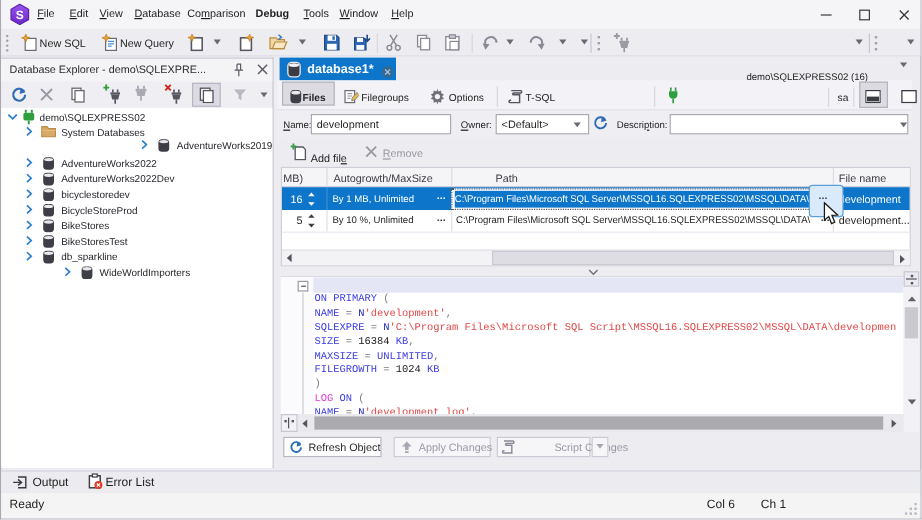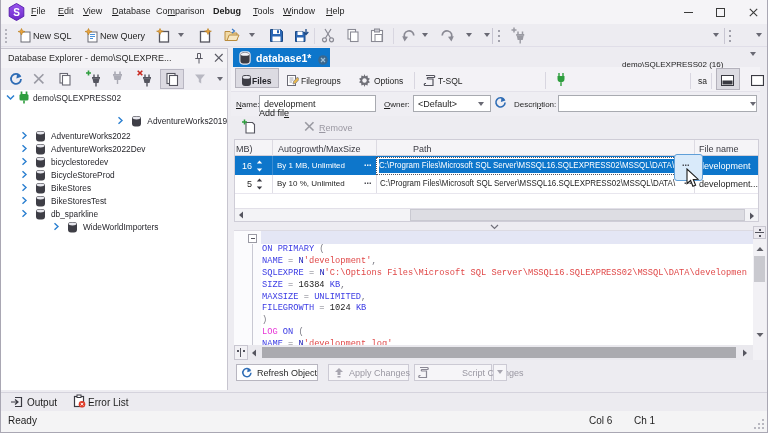--- a/index.html
+++ b/index.html
@@ -210,20 +210,30 @@
 <div id="tree" class="abs" style="left:1px;top:90px;width:226px;height:300px;font-size:8.3px;color:#26262c;">
 <svg class="abs" style="left:5px;top:4px;" width="9" height="7">
       <path d="M1,1.5 L4.5,5 L8,1.5" fill="none" stroke="#2a7fd0" stroke-width="1.5"></path>
     </svg>
 <svg class="abs" style="left:17px;top:1px;" width="12" height="13" viewBox="0 0 12 13">
   <path d="M3.5,0.5 L3.5,3 M8.5,0.5 L8.5,3" stroke="#2e9e3e" stroke-width="1.7"></path>
   <rect x="1.5" y="3" width="9" height="6.5" rx="1.5" fill="#2e9e3e"></rect>
   <path d="M6,9.5 L6,12.5" stroke="#2e9e3e" stroke-width="1.6"></path>
 </svg>
 <div class="abs" style="left:32px;top:2.5px;text-align:center;">demo\SQLEXPRESS02</div>
+<div class="tr" style="top:13px;">
+      <svg class="tw" width="7" height="9">
+        <path d="M1.5,1.2 L5,4.5 L1.5,7.8" fill="none" stroke="#2a7fd0" stroke-width="1.4"></path>
+      </svg>
+      <svg class="ti" width="13" height="11" viewBox="0 0 13 11">
+        <path d="M0.8,10 L0.8,1.5 L5.2,1.5 L6.6,3.2 L12.2,3.2 L12.2,10 Z" fill="#d9a968" stroke="#bb8a44" stroke-width="0.9"></path>
+        <path d="M0.8,4.8 L12.2,4.8" stroke="#e2bd85" stroke-width="0.8"></path>
+      </svg>
+      <span>System Databases</span>
+    </div>
 <div class="tr" style="top:24px;justify-content:flex-end;">
       <svg class="tw" width="7" height="9">
         <path d="M1.5,1.2 L5,4.5 L1.5,7.8" fill="none" stroke="#2a7fd0" stroke-width="1.4"></path>
       </svg>
       <svg class="ti" width="13" height="12" viewBox="0 0 13 12">
         <rect x="2" y="1" width="9" height="10.5" rx="3" fill="#3e3e46"></rect>
         <ellipse cx="6.5" cy="3" rx="3.8" ry="1.4" fill="#e8e8ee"></ellipse>
       </svg>
       <span>AdventureWorks2019</span>
     </div>
@@ -379,21 +389,21 @@
 </svg>
 <div class="abs" style="left:514px;top:100px;font-size:8px;">Descri<u>p</u>tion:</div>
 <div class="abs" style="left:558px;top:95px;width:199px;height:17px;background:#fff;border:1px solid #a8aab0;"></div>
 <div class="darr" style="left:750px;top:102px;"></div>
 
 <div class="abs" style="left:231px;top:116px;width:529px;height:23px;background:#edecf1;"></div>
 <svg class="abs" style="left:242px;top:119px;" width="14" height="15" viewBox="0 0 14 15">
   <path d="M4,3.5 L10.5,3.5 L12.5,5.5 L12.5,14 L4,14 Z" fill="#fff" stroke="#55555f" stroke-width="1.1"></path>
   <path d="M2.5,0.5 L2.5,5.5 M0,3 L5,3" stroke="#2e9e3e" stroke-width="1.5"></path>
 </svg>
-<div class="abs" style="left:259px;top:108px;">Add fil<u>e</u></div>
+<div class="abs" style="left:259px;top:127px;">Add fil<u>e</u></div>
 <svg class="abs" style="left:304px;top:121px;" width="11" height="11">
     <path d="M1.2,1.2 L9.5,9.5 M9.5,1.2 L1.2,9.5" stroke="#9a9aa2" stroke-width="1.6"></path>
   </svg>
 <div class="abs dis" style="left:319px;top:123px;"><u>R</u>emove</div>
 
 <div class="abs" style="left:234px;top:139px;width:525px;height:83px;background:#fff;border:1px solid #cfcdd7;"></div>
 
 <div class="abs" style="left:235px;top:140px;width:523px;height:16px;background:#f5f4f7;border-bottom:1px solid #d0ced8;"></div>
 <div class="abs" style="left:236px;top:144px;color:#3c3c44;">MB)</div>
 <div class="abs" style="left:278px;top:144px;color:#3c3c44;">Autogrowth/MaxSize</div>
@@ -452,21 +462,21 @@
 
 <div class="abs" style="left:234px;top:230px;width:519px;height:1px;background:#dcdae2;"></div>
 <div class="abs" style="left:234px;top:231px;width:519px;height:114px;background:#fff;overflow:hidden;">
   <div class="abs" style="left:0;top:0;width:27px;height:114px;background:#fbfbfd;"></div>
   <div class="abs" style="left:27px;top:0;width:492px;height:12.5px;background:#e4e6f5;"></div>
   <div class="abs" style="left:14px;top:3px;width:9px;height:9px;background:#fff;border:1px solid #9a9aa4;"></div>
   <div class="abs" style="left:16.5px;top:7px;width:4px;height:1px;background:#55555f;"></div>
   <div class="abs" style="left:18px;top:13px;width:1px;height:101px;background:#c9c9d3;"></div>
   <div class="cl" style="top:12.9px;"><span class="kw">ON PRIMARY</span> <span class="gy">(</span></div>
   <div class="cl" style="top:24.8px;"><span class="kw">NAME</span> <span class="gy">=</span> <span class="nn">N</span><span class="str">'development'</span><span class="gy">,</span></div>
-  <div class="cl" style="top:36.7px;"><span class="kw">SQLEXPRE</span> <span class="gy">=</span> <span class="nn">N</span><span class="str">'C:\Options Files\Microsoft SQL Server\MSSQL16.SQLEXPRESS02\MSSQL\DATA\developmen</span></div>
+  <div class="cl" style="top:36.7px;"><span class="kw">SQLEXPRE</span> <span class="gy">=</span> <span class="nn">N</span><span class="str">'C:\Program Files\Microsoft SQL Script\MSSQL16.SQLEXPRESS02\MSSQL\DATA\developmen</span></div>
   <div class="cl" style="top:48.6px;"><span class="kw">SIZE</span> <span class="gy">=</span> <span class="nm">16384</span> <span class="kw">KB</span><span class="gy">,</span></div>
   <div class="cl" style="top:60.5px;"><span class="kw">MAXSIZE</span> <span class="gy">=</span> <span class="kw">UNLIMITED</span><span class="gy">,</span></div>
   <div class="cl" style="top:72.4px;"><span class="kw">FILEGROWTH</span> <span class="gy">=</span> <span class="nm">1024</span> <span class="kw">KB</span></div>
   <div class="cl" style="top:84.3px;"><span class="gy">)</span></div>
   <div class="cl" style="top:96.2px;"><span class="mg">LOG</span> <span class="kw">ON</span> <span class="gy">(</span></div>
   <div class="cl" style="top:108.1px;"><span class="kw">NAME</span> <span class="gy">=</span> <span class="nn">N</span><span class="str">'development log'</span><span class="gy">,</span></div>
 </div>
 
 <div class="abs" style="left:753px;top:239px;width:13px;height:121px;background:#f2f1f5;"></div>
 <div class="abs" style="left:753px;top:226px;width:13px;height:13px;background:#eceaf0;border:1px solid #c8c6d0;"></div>

